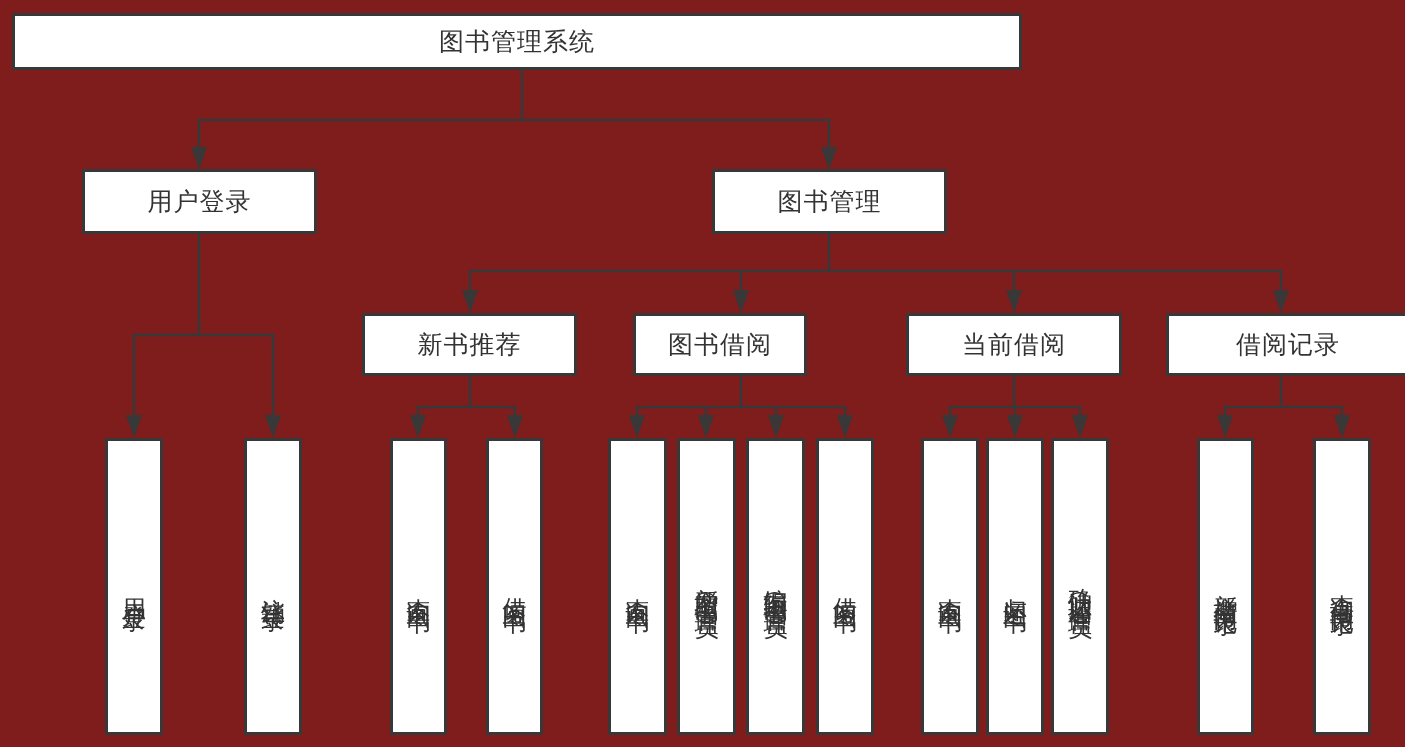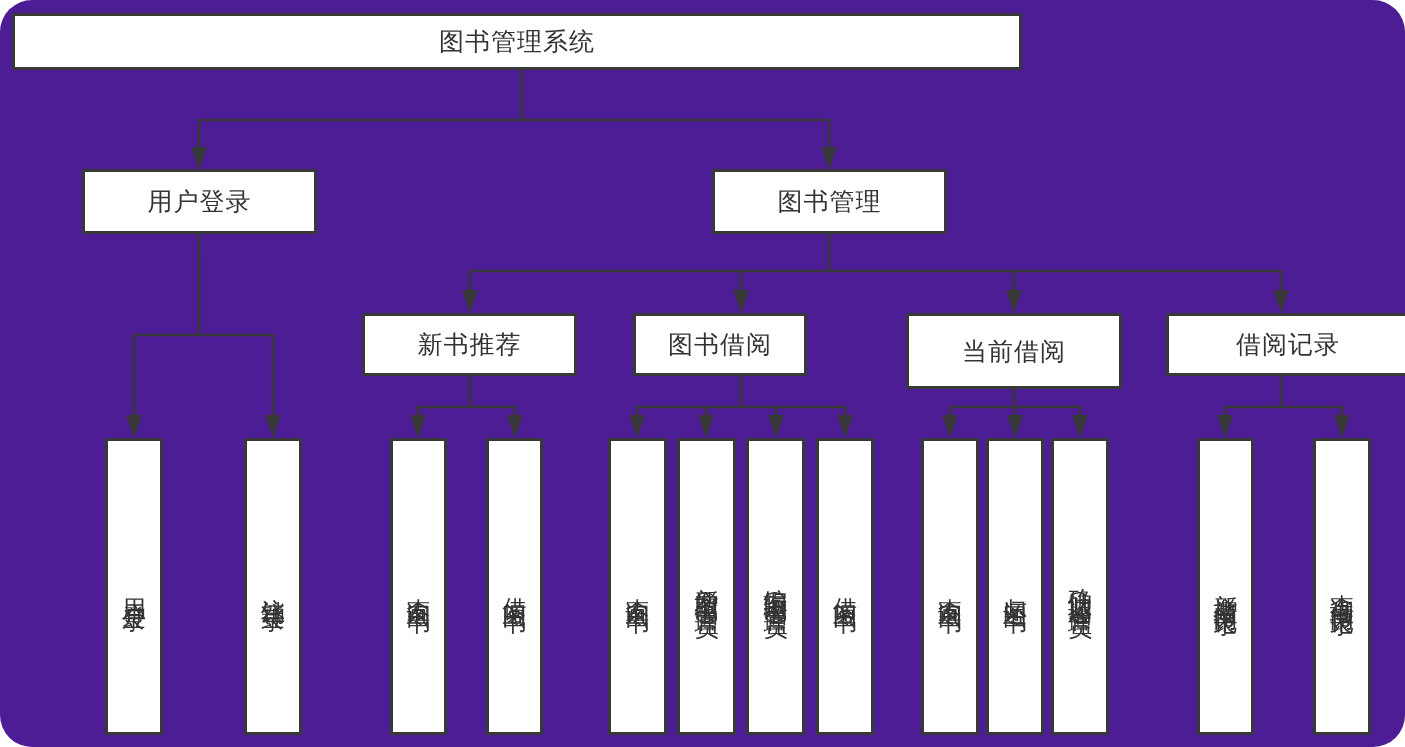--- a/index.html
+++ b/index.html
@@ -4,24 +4,23 @@
 <style>
   html, body {
     margin: 0;
     padding: 0;
     background: #ffffff;
   }
   .canvas {
     position: relative;
     width: 1405px;
     height: 747px;
-    background: #4c1d95;
+    background: #7f1d1d;
     font-family: "Liberation Sans", sans-serif;
     overflow: hidden;
-    border-radius: 32px;
   }
   .connectors {
     position: absolute;
     left: 0;
     top: 0;
     width: 1405px;
     height: 747px;
     pointer-events: none;
   }
   .box {
@@ -94,21 +93,21 @@
       M1217 415 h16 l-8 23 z M1334 415 h16 l-8 23 z"></path>
   </svg>
 
   <div class="box" style="left:12px; top:13px; width:1010px; height:57px;">图书管理系统</div>
 
   <div class="box" style="left:82px; top:169px; width:235px; height:65px;">用户登录</div>
   <div class="box" style="left:712px; top:169px; width:235px; height:65px;">图书管理</div>
 
   <div class="box" style="left:362px; top:313px; width:215px; height:63px;">新书推荐</div>
   <div class="box" style="left:633px; top:313px; width:174px; height:63px;">图书借阅</div>
-  <div class="box" style="left:906px; top:313px; width:216px; height:76px;">当前借阅</div>
+  <div class="box" style="left:906px; top:313px; width:216px; height:63px;">当前借阅</div>
   <div class="box" style="left:1166px; top:313px; width:244px; height:63px;">借阅记录</div>
 
   <div class="box leaf" style="left:105px; top:438px; width:58px; height:297px;">用户登录</div>
   <div class="box leaf" style="left:244px; top:438px; width:58px; height:297px;">注销登录</div>
 
   <div class="box leaf" style="left:390px; top:438px; width:57px; height:297px;">查询图书</div>
   <div class="box leaf" style="left:486px; top:438px; width:57px; height:297px;">借阅图书</div>
 
   <div class="box leaf" style="left:608px; top:438px; width:59px; height:297px;">查询图书</div>
   <div class="box leaf" style="left:677px; top:438px; width:59px; height:297px;">新增图书（管理员）</div>

